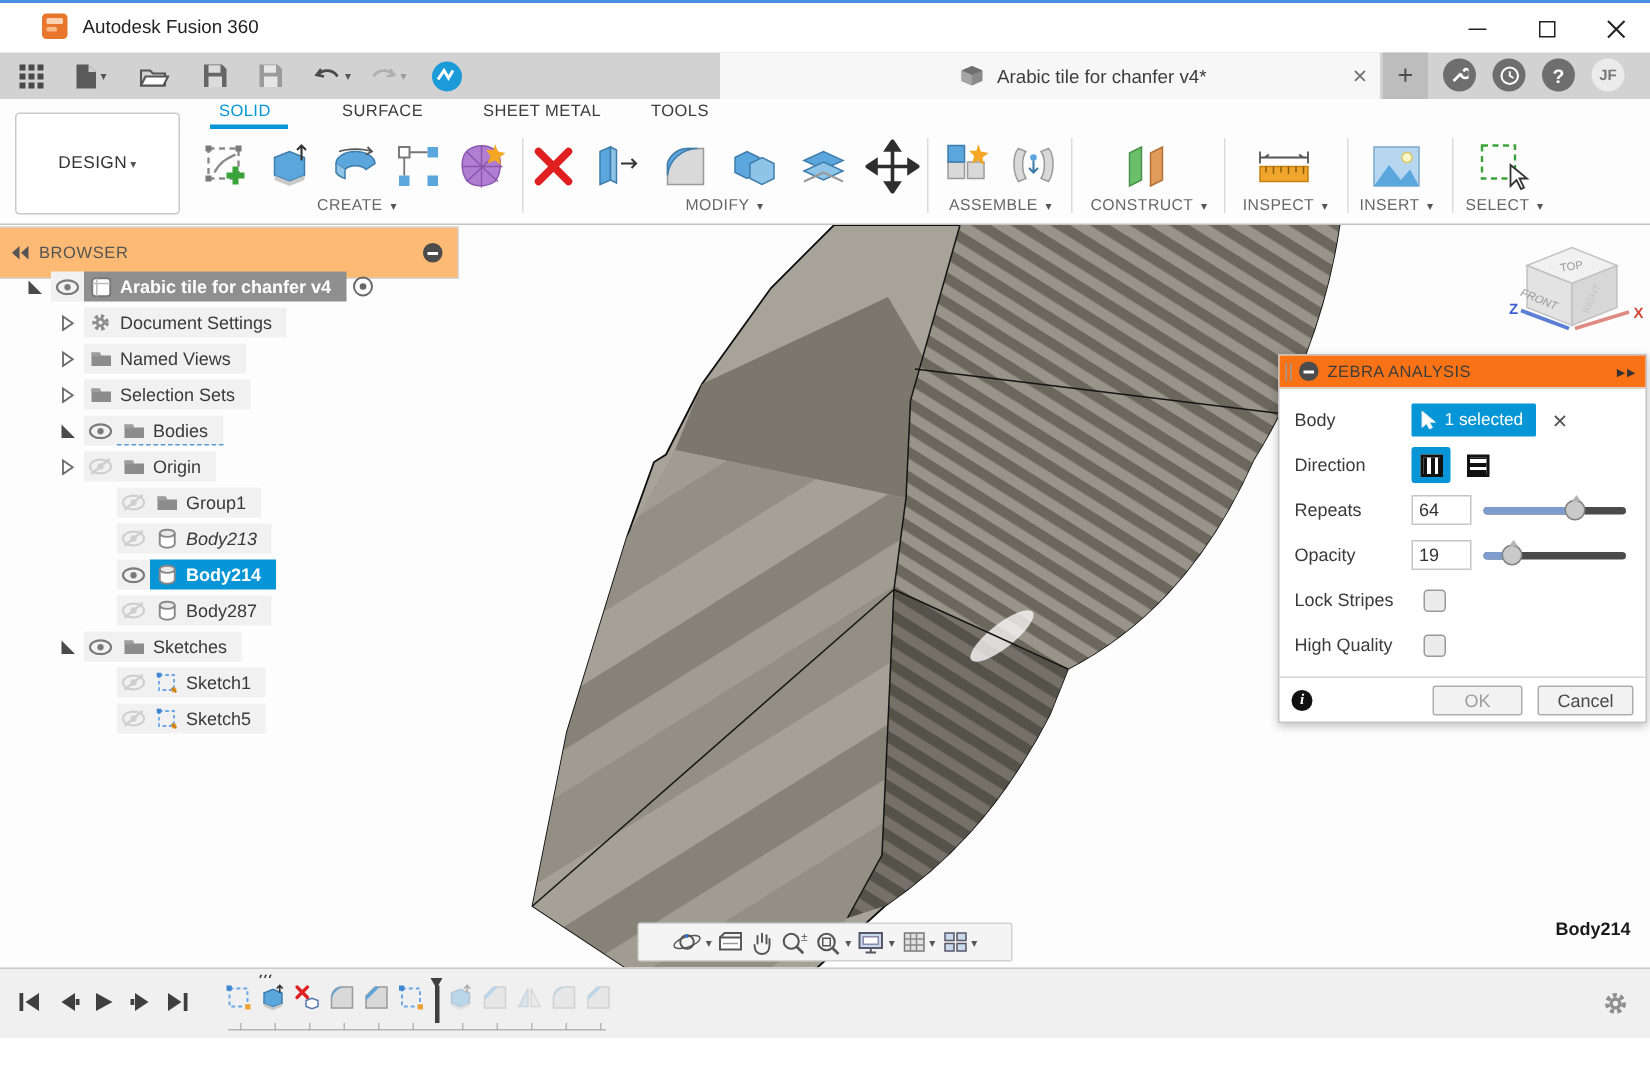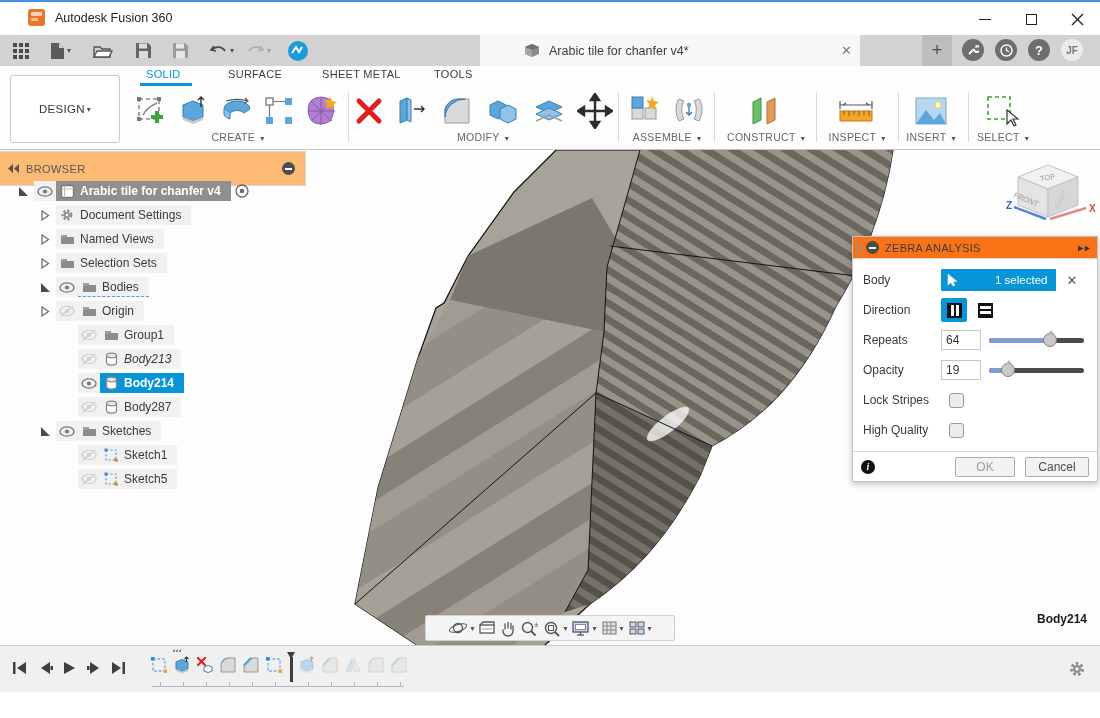--- a/index.html
+++ b/index.html
@@ -15,21 +15,21 @@
   .win-ctrls { position:absolute; right:0; top:2px; height:31px; display:flex; }
   .win-btn { width:46px; height:31px; display:flex; align-items:center; justify-content:center; }
   .glyph-min { width:12px; border-top:1.5px solid #222; }
   .glyph-max { width:11px; height:11px; border:1.5px solid #222; }
 
   
   #qat { position:absolute; left:0; top:35px; width:1100px; height:31px; background:#d2d2d2; display:flex; align-items:center; }
   .qat-ic { height:26px; display:flex; align-items:center; justify-content:center; padding:0 6px; }
   .caret { font-size:8px; color:#555; margin-left:2px; }
   .caret.dim { color:#9a9a9a; }
-  #doc-tab { position:absolute; left:480px; top:0; width:380px; height:31px; background:#f7f7f7; display:flex; align-items:center; }
+  #doc-tab { position:absolute; left:480px; top:0; width:440px; height:31px; background:#f7f7f7; display:flex; align-items:center;justify-content:center; }
   #doc-tab-title { font-size:12.5px; color:#3c3c3c; margin-left:8px; }
   #doc-tab-close { position:absolute; right:8px; font-size:13px; color:#777; }
   #new-tab { position:absolute; left:922px; top:0; width:30px; height:31px; background:#bdbdbd; display:flex; align-items:center; justify-content:center; font-size:18px; color:#4d4d4d; }
   .top-circle { width:22px; height:22px; border-radius:50%; background:#6e6e6e; color:#fff; display:flex; align-items:center; justify-content:center; font-size:11px; position:absolute; top:4px; }
   #avatar { background:#ebebeb; color:#777; font-weight:bold; font-size:10px; }
 
   
   #tabstrip { position:absolute; left:0; top:66px; width:1100px; height:20px; background:#fdfdfd; }
   .ws-tab { position:absolute; top:2px; font-size:11px; color:#3c3c3c; letter-spacing:.3px; }
   .ws-tab.active { color:#0696d7; }
@@ -69,21 +69,21 @@
   .eyebox { background:#f1f1f1; }
 
   
   #zebra { position:absolute; left:852px; top:86px; width:246px; background:#fff; border:1px solid #c3c3c3; box-shadow:0 2px 6px rgba(0,0,0,.25); }
   #zebra-header { height:22px; background:#f97316; border-bottom:1px solid #d6d6d6; display:flex; align-items:center; position:relative; }
   #zebra-grip { width:4px; height:12px; border-left:1px solid #999; border-right:1px solid #999; margin-left:4px; }
   #zebra-title { font-size:11px; color:#3c3c3c; letter-spacing:.3px; margin-left:6px; }
   #zebra-expand { position:absolute; right:7px; font-size:9px; color:#333; letter-spacing:-2px; }
   .z-row { display:flex; align-items:center; height:30px; padding-left:10px; }
   .z-label { width:78px; font-size:12px; color:#3a3a3a; flex:none; }
-  #sel-btn { background:#0696d7; color:#fff; font-size:11.5px; height:22px; display:flex; align-items:center; padding:0 9px 0 5px; border-radius:1px;gap:32px; }
+  #sel-btn { background:#0696d7; color:#fff; font-size:11.5px; height:22px; display:flex; align-items:center; padding:0 9px 0 5px; border-radius:1px; }
   #sel-clear { margin-left:10px; color:#555; font-size:13px; }
   .dir-btn { width:26px; height:24px; display:flex; align-items:center; justify-content:center; border-radius:2px; margin-right:5px; }
   .dir-btn.sel { background:#0696d7; }
   .stripe-v { width:15px; height:15px; border:2px solid #111; background:repeating-linear-gradient(90deg,#111 0 2.4px,#fff 2.4px 5px); background-color:#fff; }
   .stripe-h { width:15px; height:15px; border:2px solid #111; background:repeating-linear-gradient(0deg,#111 0 2.4px,#fff 2.4px 5px); background-color:#fff; }
   .z-input { width:40px; height:20px; border:1px solid #c6c6c6; font-size:12px; color:#333; padding-left:4px; background:#fff; display:flex; align-items:center; }
   .slider { position:relative; width:95px; height:16px; margin-left:8px; }
   .slider .track { position:absolute; left:0; right:0; top:6px; height:5px; background:#4a4a4a; border-radius:3px; }
   .slider .fill { position:absolute; left:0; top:6px; height:5px; background:#7e9ccd; border-radius:3px; }
   .slider .thumb { position:absolute; top:1px; width:14px; height:14px; background:#c9c9c9; border:1px solid #808080; border-radius:50%; }

